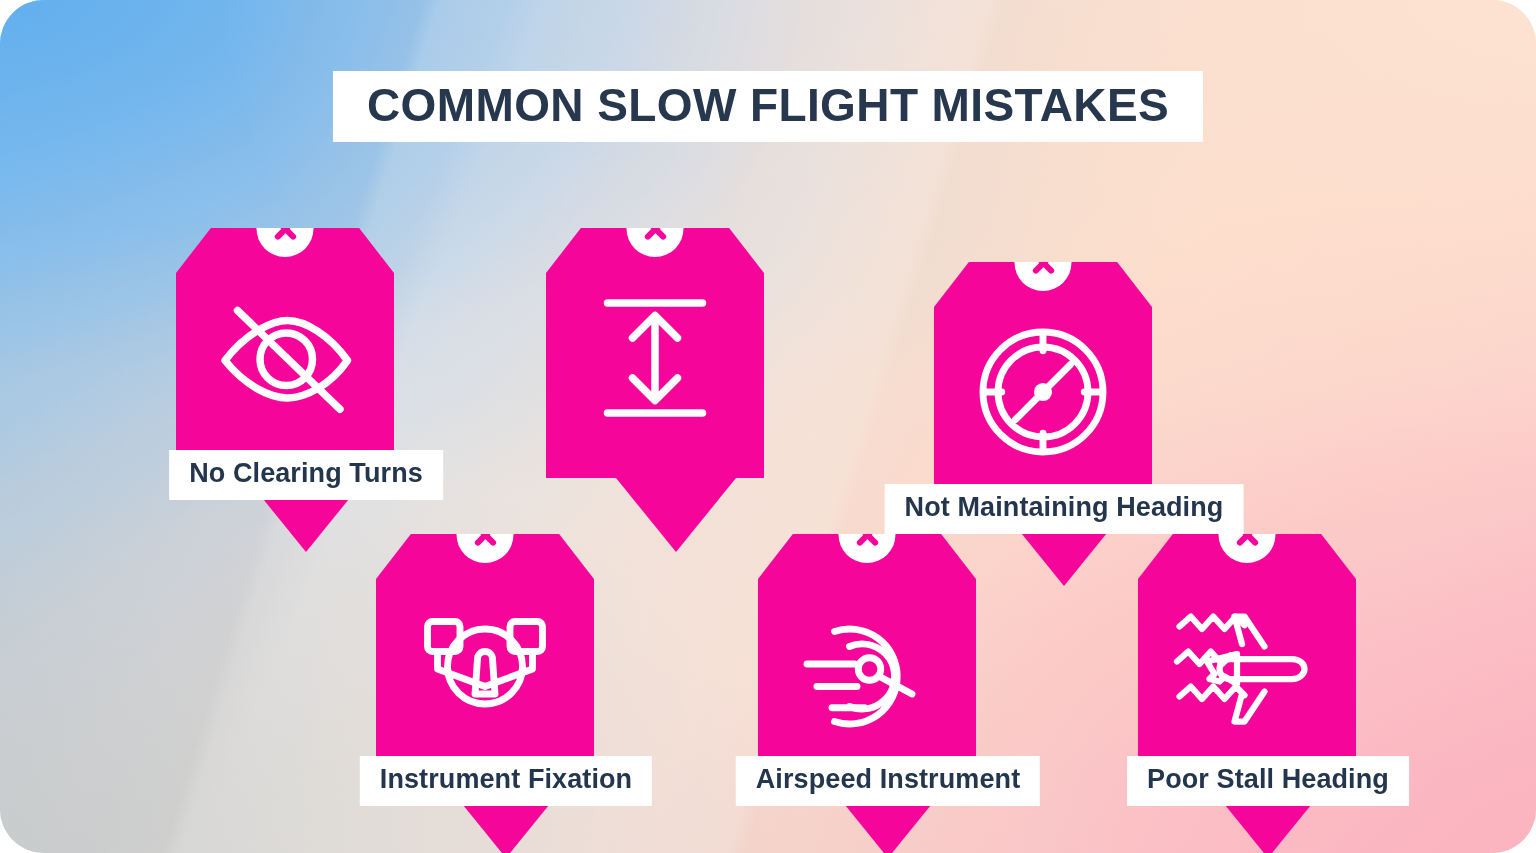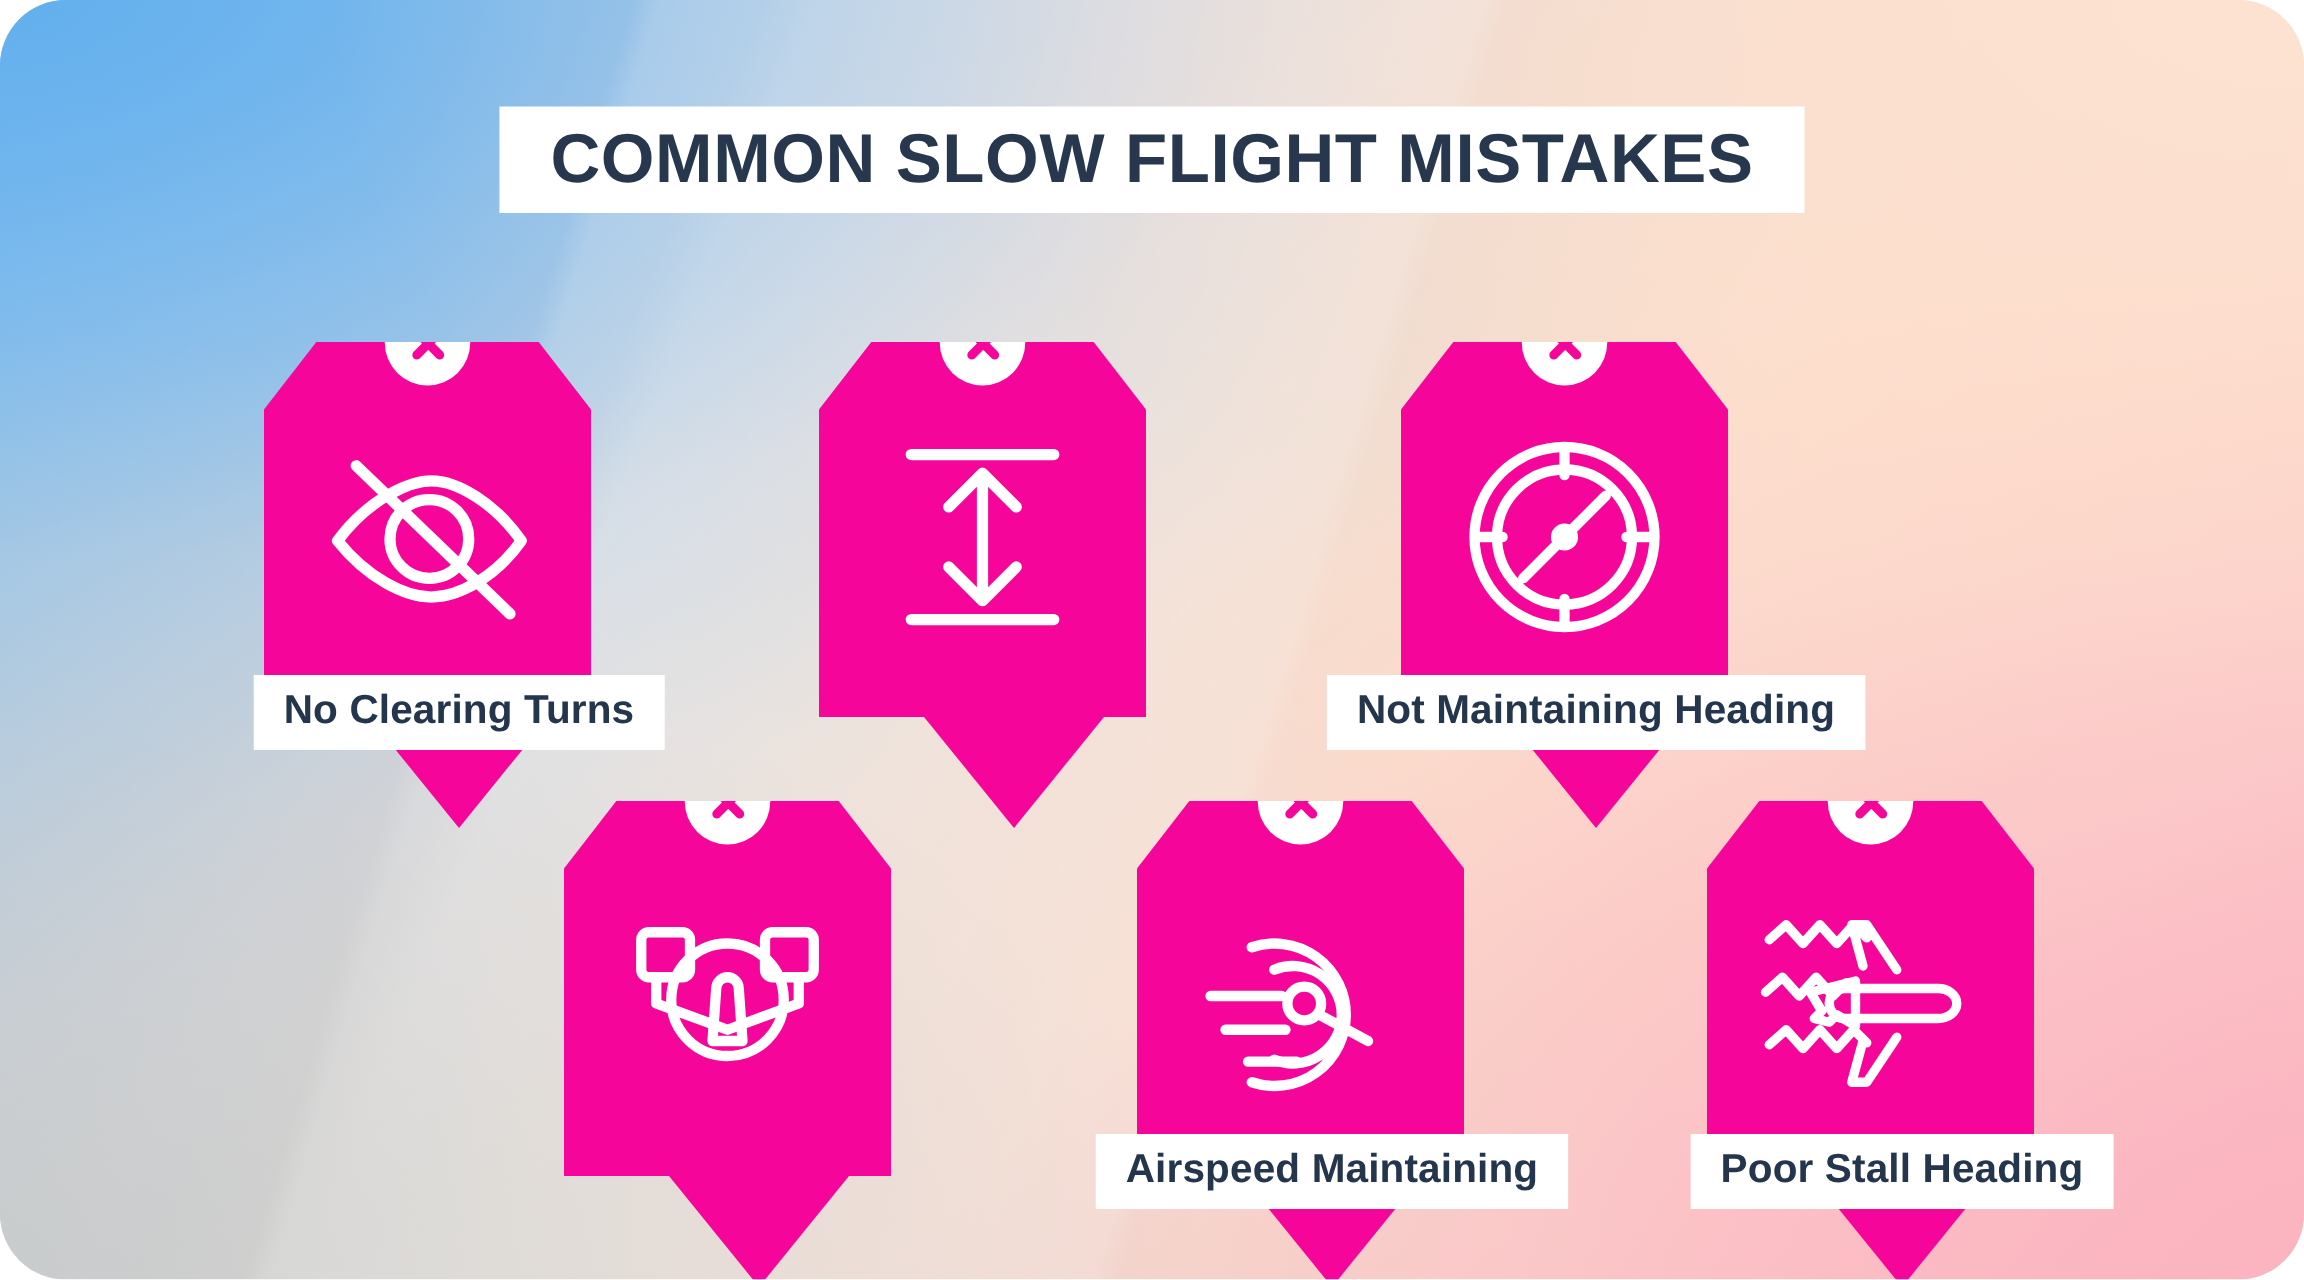--- a/index.html
+++ b/index.html
@@ -158,21 +158,21 @@
     color:#24364d;
     line-height:1.1;
     letter-spacing:0.1px;
   }
 
   
   .r1 { top:228px; }
   .r2 { top:534px; }
   .c1 { left:176px; }
   .c2 { left:546px; }
-  .c3 { left:934px; }
+  .c3 { left:934px;margin-top:34px; }
   .c4 { left:376px; }
   .c5 { left:758px; }
   .c6 { left:1138px; }
 </style>
 </head>
 <body>
 
 <div id="infographic">
 
   <div id="bg-wash-a"></div>
@@ -287,20 +287,23 @@
               <path d="M18 26 h18 a4 4 0 0 1 4 4 v16 a4 4 0 0 1 -4 4
                        h-18 a4 4 0 0 1 -4 -4 v-16 a4 4 0 0 1 4 -4 Z"></path>
               <path d="M84 26 h18 a4 4 0 0 1 4 4 v16 a4 4 0 0 1 -4 4
                        h-18 a4 4 0 0 1 -4 -4 v-16 a4 4 0 0 1 4 -4 Z"></path>
               <path d="M22 50 v14 L60 78 L98 64 V50"></path>
               <path d="M52 84 L54 56 a6 6 0 0 1 12 0 L68 84 Z"></path>
             </g>
           </svg>
         </div>
       </div>
+      <div class="badge-label">
+        <span class="badge-label-text">Instrument Fixation</span>
+      </div>
     </div>
 
     <div class="badge-item r2 c5" style="--pink:#F5059A">
       <div class="badge-tail"></div>
       <div class="badge-shield">
         <div class="badge-x">
           <svg viewBox="0 0 40 40" width="34" height="34" aria-hidden="true">
             <g stroke="#F5059A" stroke-width="7" stroke-linecap="round">
               <line x1="11" y1="11" x2="29" y2="29"></line>
               <line x1="29" y1="11" x2="11" y2="29"></line>
@@ -315,21 +318,21 @@
               <circle cx="62" cy="64" r="9"></circle>
               <line x1="70" y1="70" x2="96" y2="84"></line>
               <line x1="12" y1="60" x2="50" y2="60"></line>
               <line x1="20" y1="78" x2="52" y2="78"></line>
               <line x1="32" y1="95" x2="58" y2="95"></line>
             </g>
           </svg>
         </div>
       </div>
       <div class="badge-label">
-        <span class="badge-label-text">Airspeed Maintaining</span>
+        <span class="badge-label-text">Airspeed Instrument</span>
       </div>
     </div>
 
     <div class="badge-item r2 c6" style="--pink:#F5059A">
       <div class="badge-tail"></div>
       <div class="badge-shield">
         <div class="badge-x">
           <svg viewBox="0 0 40 40" width="34" height="34" aria-hidden="true">
             <g stroke="#F5059A" stroke-width="7" stroke-linecap="round">
               <line x1="11" y1="11" x2="29" y2="29"></line>

